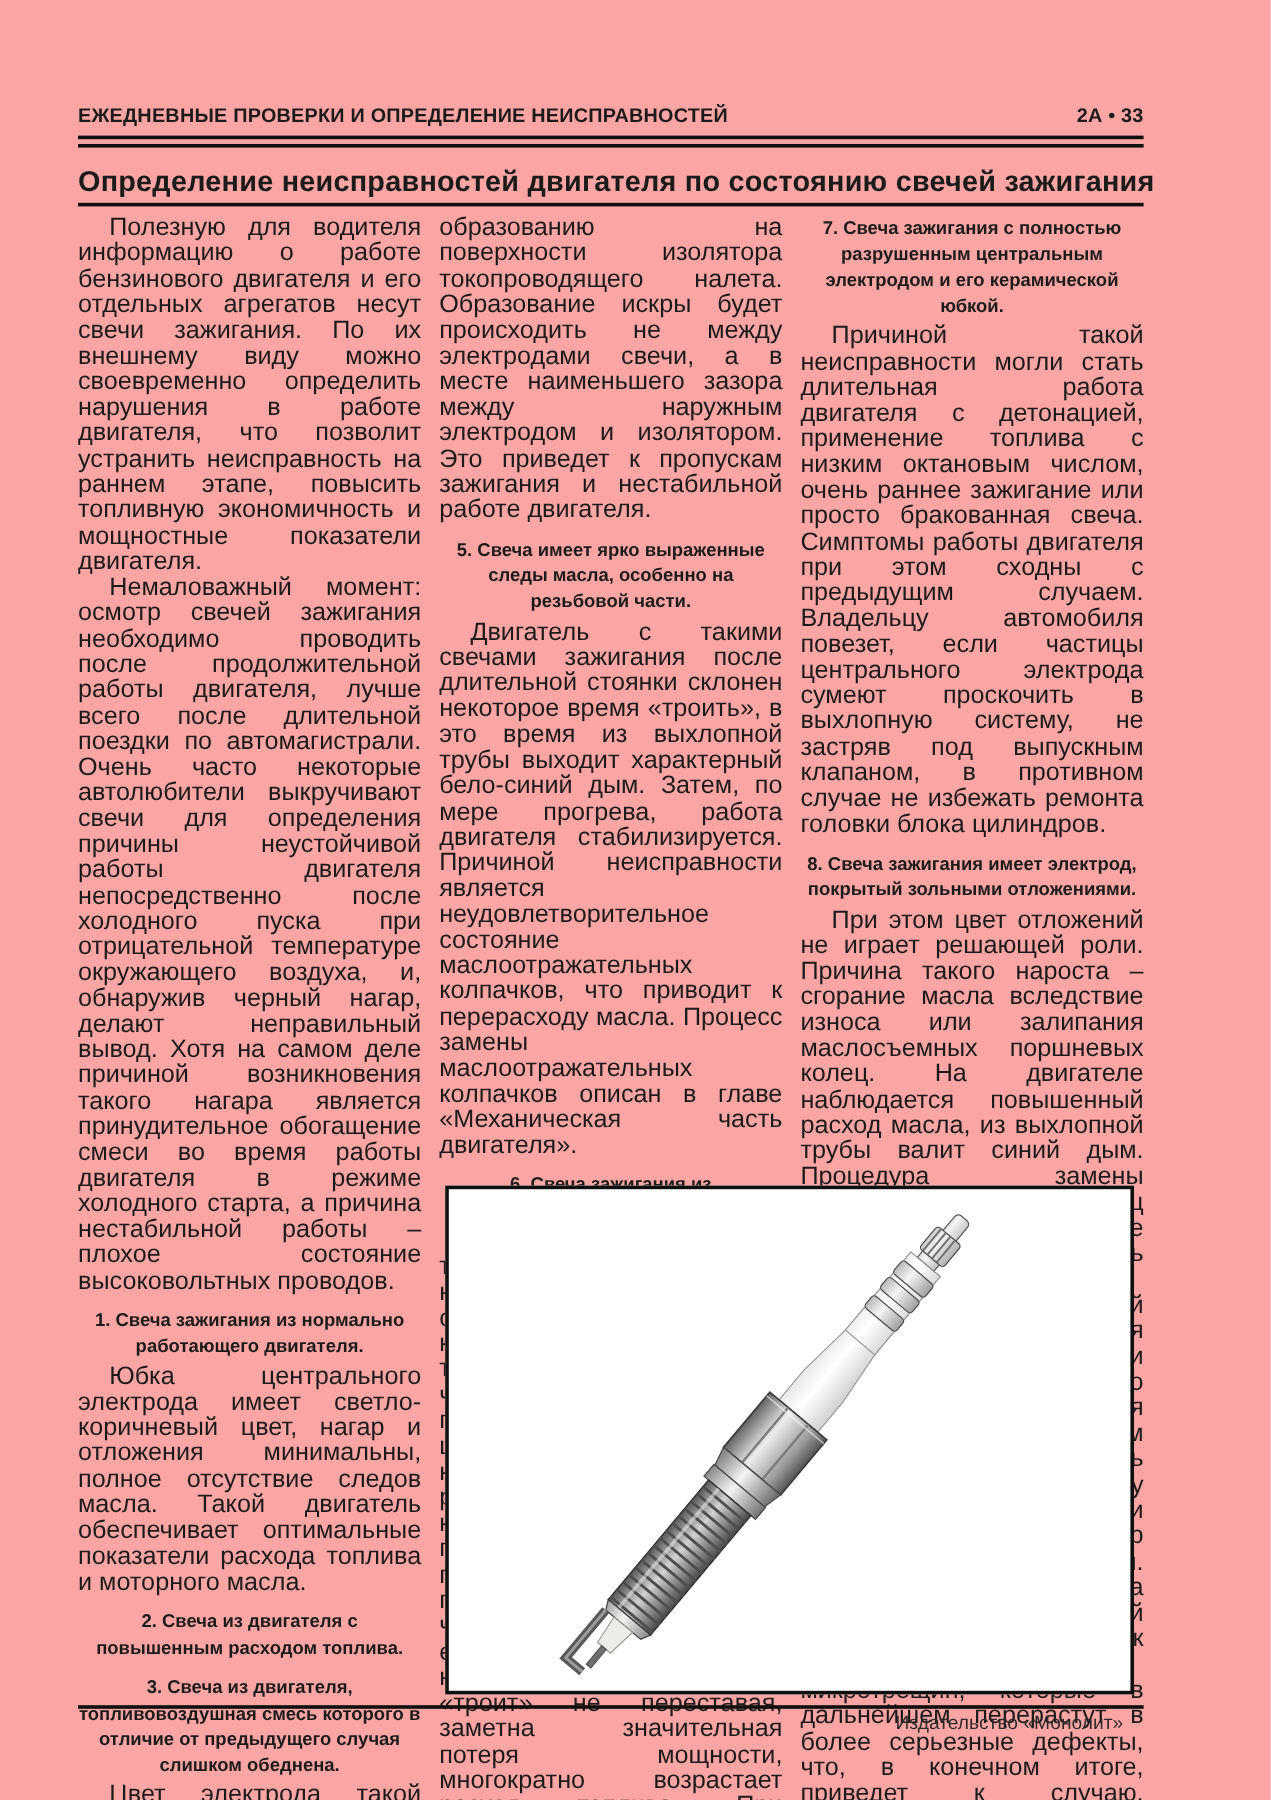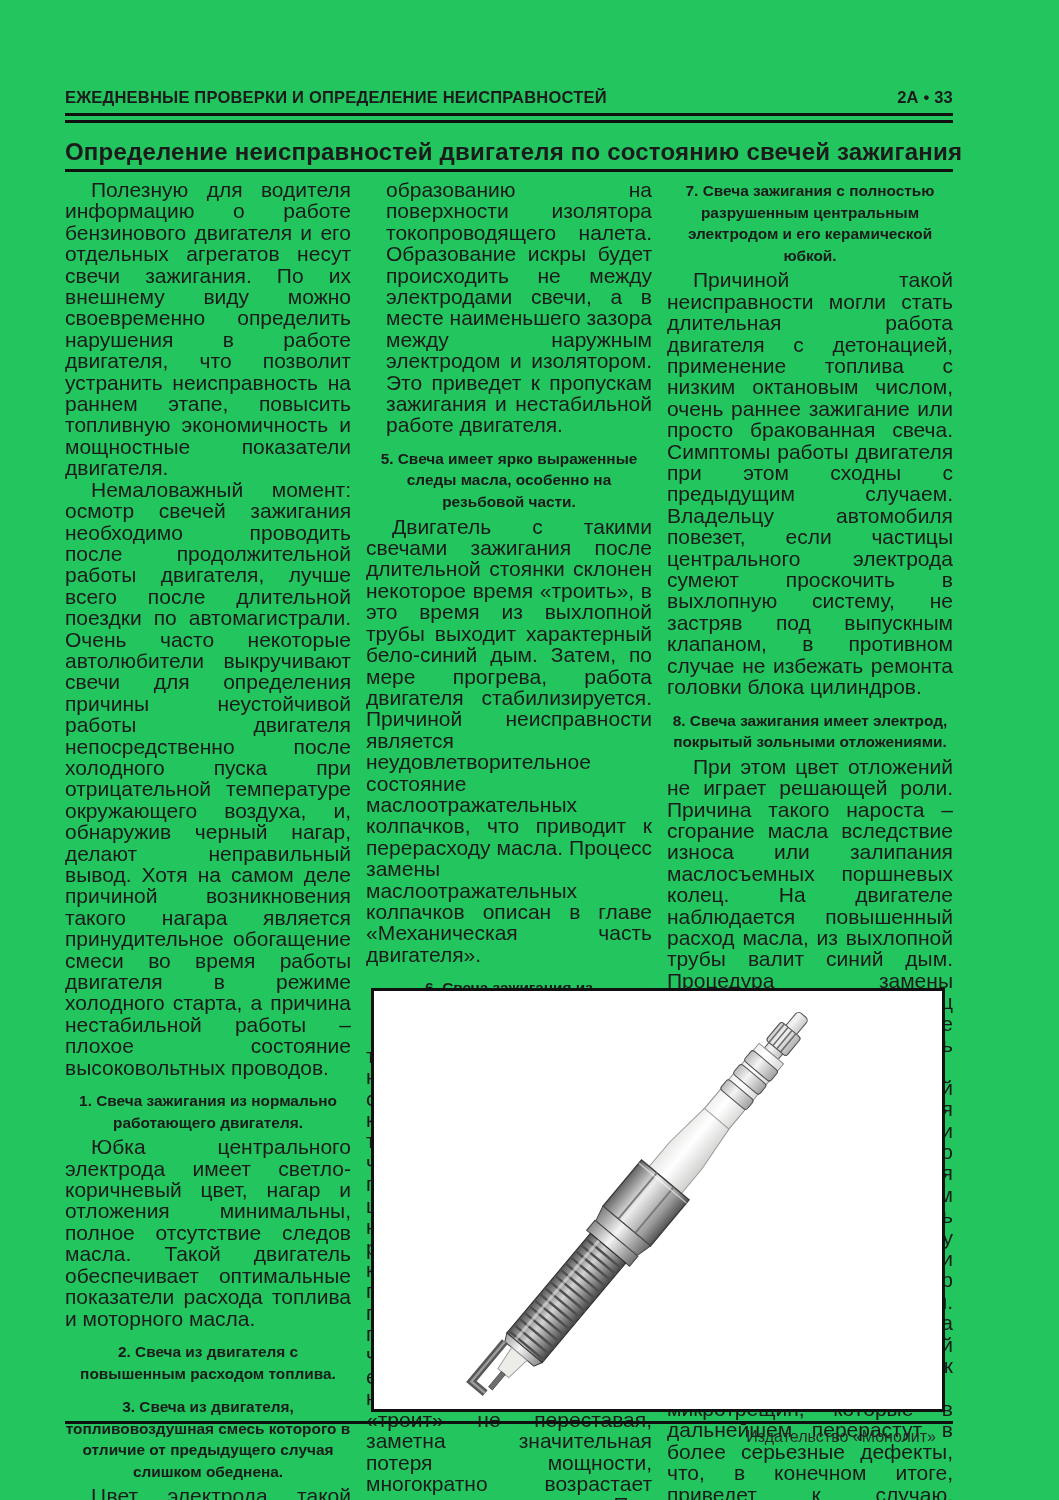--- a/index.html
+++ b/index.html
@@ -1,19 +1,19 @@
 <!DOCTYPE html>
 <html lang="ru"><head>
 <meta charset="utf-8">
 <style>
   html,body{margin:0;padding:0;background:#ffffff;}
   .page{
     position:relative;
     width:1059px;height:1500px;
-    background:#22c55e;
+    background:#fca5a5;
     font-family:"Liberation Sans", sans-serif;
     color:#1b1b1b;
     overflow:hidden;
   }
   
   .header-row{
     position:absolute;left:65px;top:88px;width:888px;
     display:flex;justify-content:space-between;align-items:baseline;
     font-weight:bold;font-size:16.5px;letter-spacing:.2px;white-space:nowrap;
   }
@@ -36,21 +36,21 @@
     display:flex;gap:15px;align-items:flex-start;
   }
   .col{width:286px;flex:0 0 286px;}
   .col p{
     margin:0;
     font-size:21px;line-height:21.4px;
     text-align:justify;
     color:#1b1b1b;
   }
   .col p.indent{text-indent:26px;}
-  .col p.cont{text-indent:0;margin-left:20px;}
+  .col p.cont{text-indent:0;}
   .col p.heading{
     font-weight:bold;text-align:center;text-indent:0;
     margin:12px 0 3px 0;line-height:21.6px;font-size:15.4px;
   }
   .col p.heading:first-child{margin-top:1px;}
   
   .figure-box{
     position:absolute;left:371px;top:988px;width:574px;height:424px;
     background:#fff;border:3px solid #101010;box-sizing:border-box;
   }

